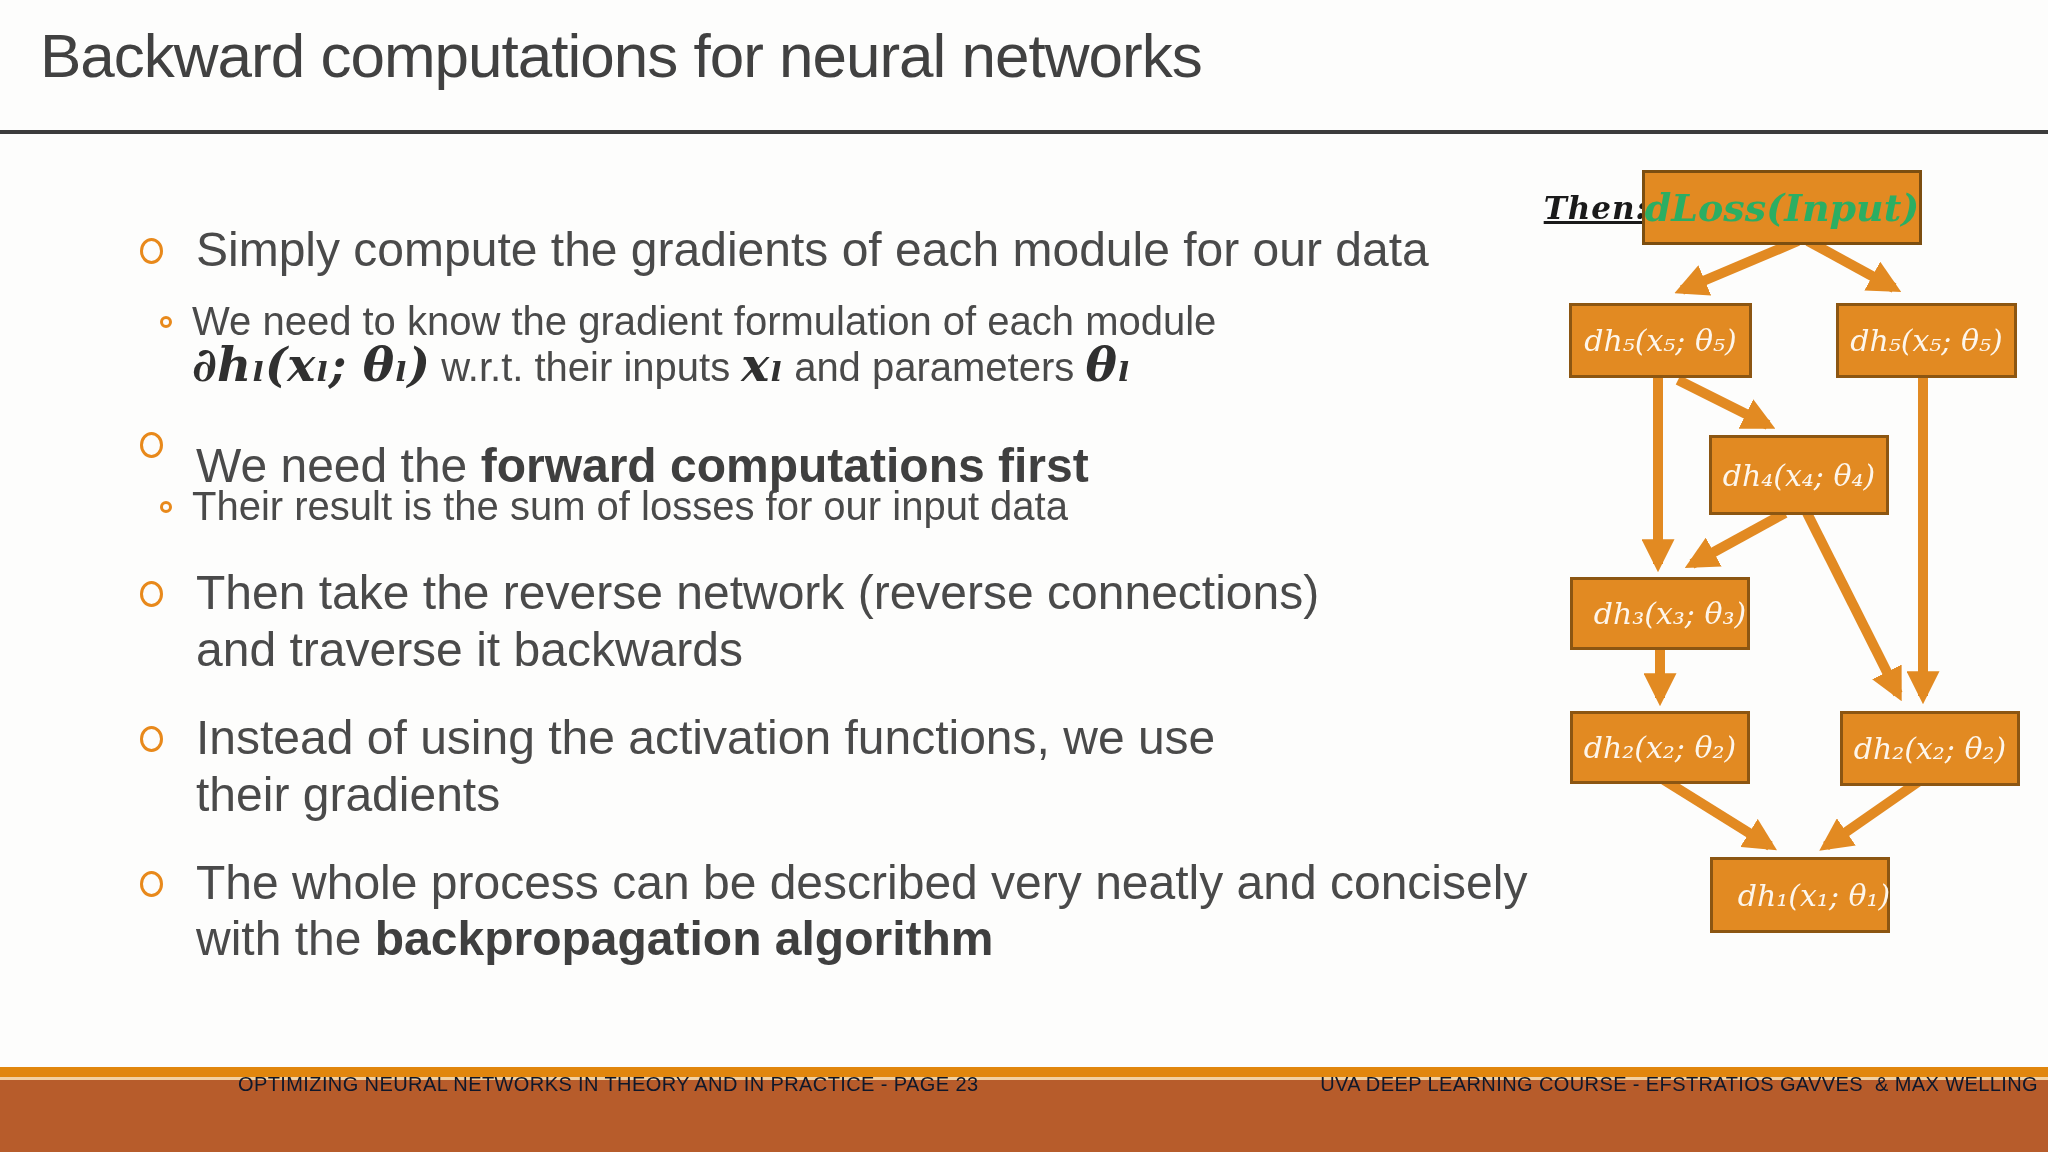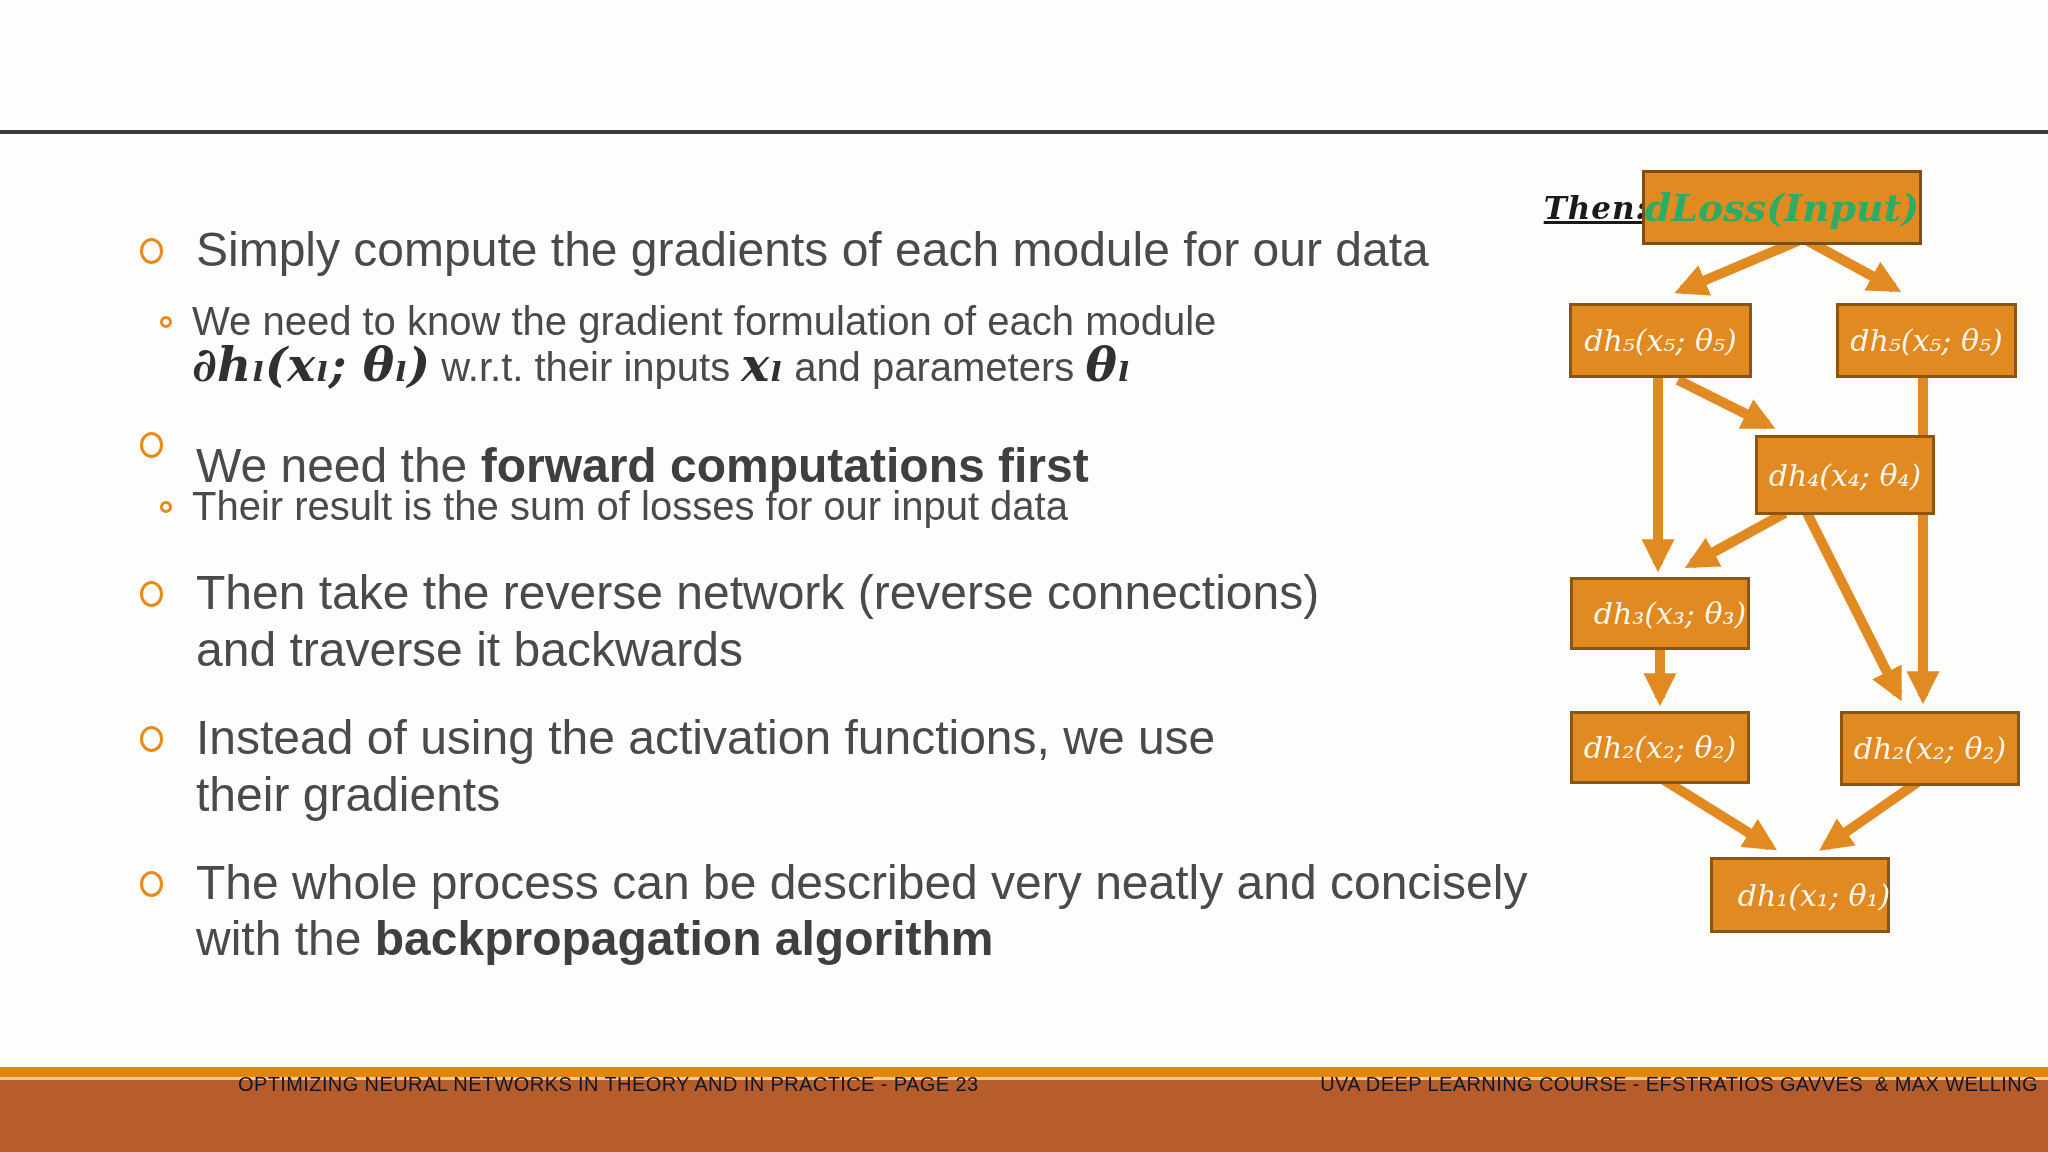--- a/index.html
+++ b/index.html
@@ -38,21 +38,21 @@
     display:flex;align-items:center;justify-content:center;
     font-family:"DejaVu Serif","DejaVu Sans",serif;font-style:italic;
     font-size:30px;color:#FDF6EC;white-space:nowrap;
   }
   .node-dloss{
     left:112px;top:30px;width:280px;height:75px;font-size:38px;font-weight:700;
     color:#2BAE63;border-color:#7C4E10;overflow:visible;
   }
   .node-dh5l{left:39px;top:163px;width:183px;height:75px;}
   .node-dh5r{left:306px;top:163px;width:181px;height:75px;}
-  .node-dh4{left:179px;top:295px;width:180px;height:80px;margin-left:46px;}
+  .node-dh4{left:179px;top:295px;width:180px;height:80px;}
   .node-dh3{left:40px;top:437px;width:180px;height:73px;padding-left:20px;}
   .node-dh2l{left:40px;top:571px;width:180px;height:73px;}
   .node-dh2r{left:310px;top:571px;width:180px;height:75px;}
   .node-dh1{left:180px;top:717px;width:180px;height:76px;padding-left:28px;}
   .data-label{
     position:absolute;left:10px;top:50px;width:108px;text-align:right;
     font-family:"DejaVu Serif","DejaVu Sans",serif;font-style:italic;font-weight:700;
     font-size:31px;color:#1A1A1A;text-decoration:underline;letter-spacing:1px;
   }
   
@@ -64,20 +64,21 @@
     top:1073px;white-space:pre;
   }
   .footer-left{left:238px;}
   .footer-right{right:10px;text-align:right;}
 </style>
 </head>
 <body>
 
 <div class="slide">
 
+  <div class="slide-title">Backward computations for neural networks</div>
   <div class="title-rule"></div>
 
   <span class="bullet" style="top:238px"></span>
   <span class="bullet" style="top:432px"></span>
   <span class="bullet" style="top:581px"></span>
   <span class="bullet" style="top:726px"></span>
   <span class="bullet" style="top:871px"></span>
 
   <span class="subbullet" style="top:316px"></span>
   <span class="subbullet" style="top:501px"></span>

